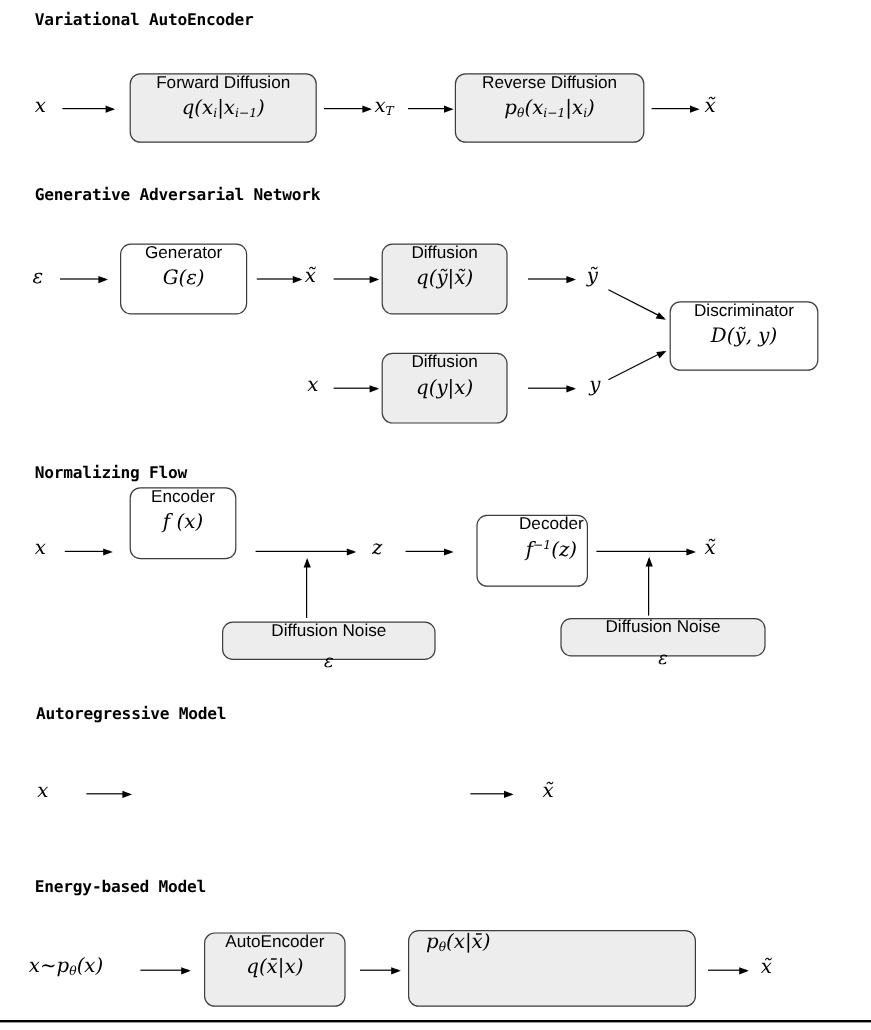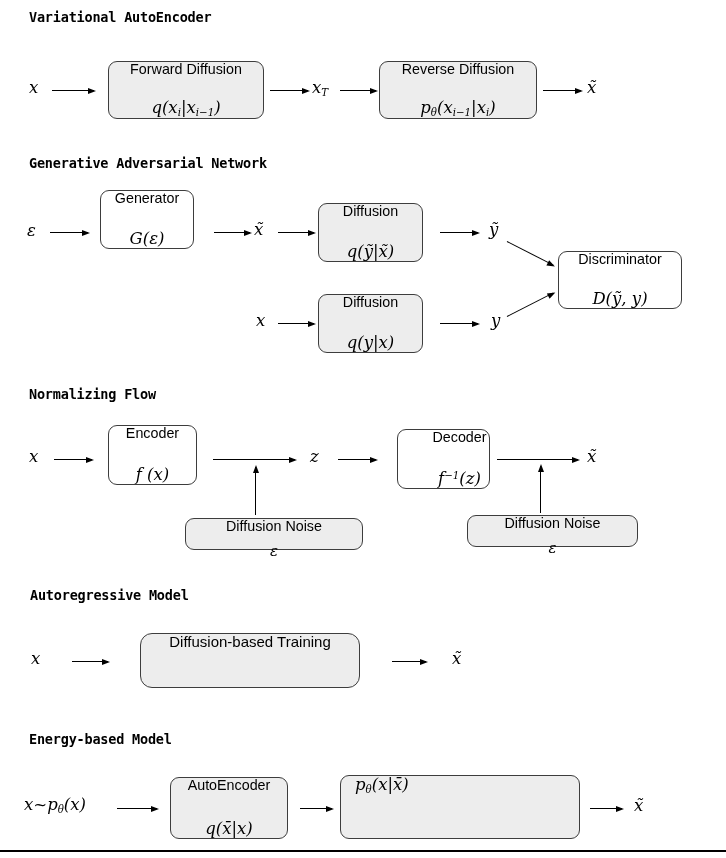--- a/index.html
+++ b/index.html
@@ -1,21 +1,21 @@
 <!DOCTYPE html>
 <html><head>
 <meta charset="utf-8">
 <style>
   html,body{margin:0;padding:0;background:#fff;}
   #fig{position:relative;width:726px;height:858px;background:#ffffff;overflow:hidden;
        font-family:"Liberation Sans",sans-serif;color:#000;}
   .st{position:absolute;font-family:"DejaVu Sans Mono",monospace;font-weight:bold;
       font-size:13.5px;letter-spacing:-0.2px;white-space:pre;}
   .box{position:absolute;border:1.6px solid #3d3d3d;border-radius:9px;background:#ededed;
-       display:flex;flex-direction:column;justify-content:space-between;align-items:center;
+       display:flex;flex-direction:column;justify-content:flex-start;align-items:center;
        gap:3px;box-sizing:border-box;}
   .box.white{background:#ffffff;}
   .box.r12{border-radius:12px;}
   .box.row{flex-direction:column;gap:8px;}
   .lbl{font-size:14.3px;line-height:1.1;}
   .mth,.v{font-family:"DejaVu Serif",serif;font-style:italic;font-size:16.5px;line-height:1.1;}
   .v{position:absolute;white-space:pre;}
   sub{font-size:0.62em;vertical-align:-0.25em;}
   sup{font-size:0.62em;vertical-align:0.5em;}
   .ah{position:absolute;height:0;border-top:1.4px solid #000;}
@@ -54,21 +54,21 @@
   </div>
 
   <div class="ah" style="left:543px;top:90px;width:38px;"></div>
   <div class="v" style="left:587px;top:79px;">x̃</div>
 
   <div class="st" style="left:29px;top:155px;">Generative Adversarial Network</div>
 
   <div class="v" style="left:27px;top:222px;">ε</div>
   <div class="ah" style="left:50px;top:232px;width:38px;"></div>
 
-  <div class="box white" style="left:100px;top:190px;width:94px;height:59px;">
+  <div class="box white" style="left:100px;top:203px;width:106px;height:59px;">
     <div class="lbl">Generator</div>
     <div class="mth">G(ε)</div>
   </div>
 
   <div class="ah" style="left:214px;top:232px;width:36px;"></div>
   <div class="v" style="left:254px;top:221px;">x̃</div>
   <div class="ah" style="left:278px;top:232px;width:36px;"></div>
 
   <div class="box" style="left:318px;top:203px;width:105px;height:59px;">
     <div class="lbl">Diffusion</div>
@@ -94,21 +94,21 @@
 
   <div class="ah" style="left:440px;top:323px;width:38px;"></div>
   <div class="v" style="left:491px;top:312px;">y</div>
   <div class="ah diag" style="left:507px;top:316px;width:52px;transform:rotate(-27deg);"></div>
 
   <div class="st" style="left:29px;top:386px;">Normalizing Flow</div>
 
   <div class="v" style="left:29px;top:448px;">x</div>
   <div class="ah" style="left:54px;top:459px;width:38px;"></div>
 
-  <div class="box white" style="left:108px;top:425px;width:89px;height:60px;">
+  <div class="box white" style="left:108px;top:406px;width:89px;height:60px;">
     <div class="lbl">Encoder</div>
     <div class="mth">f (x)</div>
   </div>
 
   <div class="ah" style="left:213px;top:459px;width:82px;"></div>
   <div class="v" style="left:310px;top:448px;">z</div>
   <div class="ah" style="left:338px;top:459px;width:38px;"></div>
 
   <div class="box white" style="left:397px;top:429px;width:93px;height:60px;padding-left:32px;">
     <div class="lbl">Decoder</div>
@@ -128,23 +128,20 @@
   <div class="box row" style="left:467px;top:515px;width:171px;height:32px;">
     <span class="lbl">Diffusion Noise</span>
     <span class="mth" style="font-size:15px;">ε</span>
   </div>
 
   <div class="st" style="left:30px;top:587px;">Autoregressive Model</div>
 
   <div class="v" style="left:31px;top:650px;">x</div>
   <div class="ah" style="left:72px;top:661px;width:36px;"></div>
 
-  <div class="box r12" style="left:140px;top:633px;width:220px;height:55px;">
-    <div class="lbl" style="font-size:15px;">Diffusion-based Training</div>
-  </div>
 
   <div class="ah" style="left:392px;top:661px;width:34px;"></div>
   <div class="v" style="left:452px;top:650px;">x̃</div>
 
   <div class="st" style="left:29px;top:731px;">Energy-based Model</div>
 
   <div class="v" style="left:24px;top:796px;"><span>x~p</span><sub>θ</sub><span>(x)</span></div>
   <div class="ah" style="left:117px;top:808px;width:40px;"></div>
 
   <div class="box" style="left:170px;top:777px;width:118px;height:62px;">

